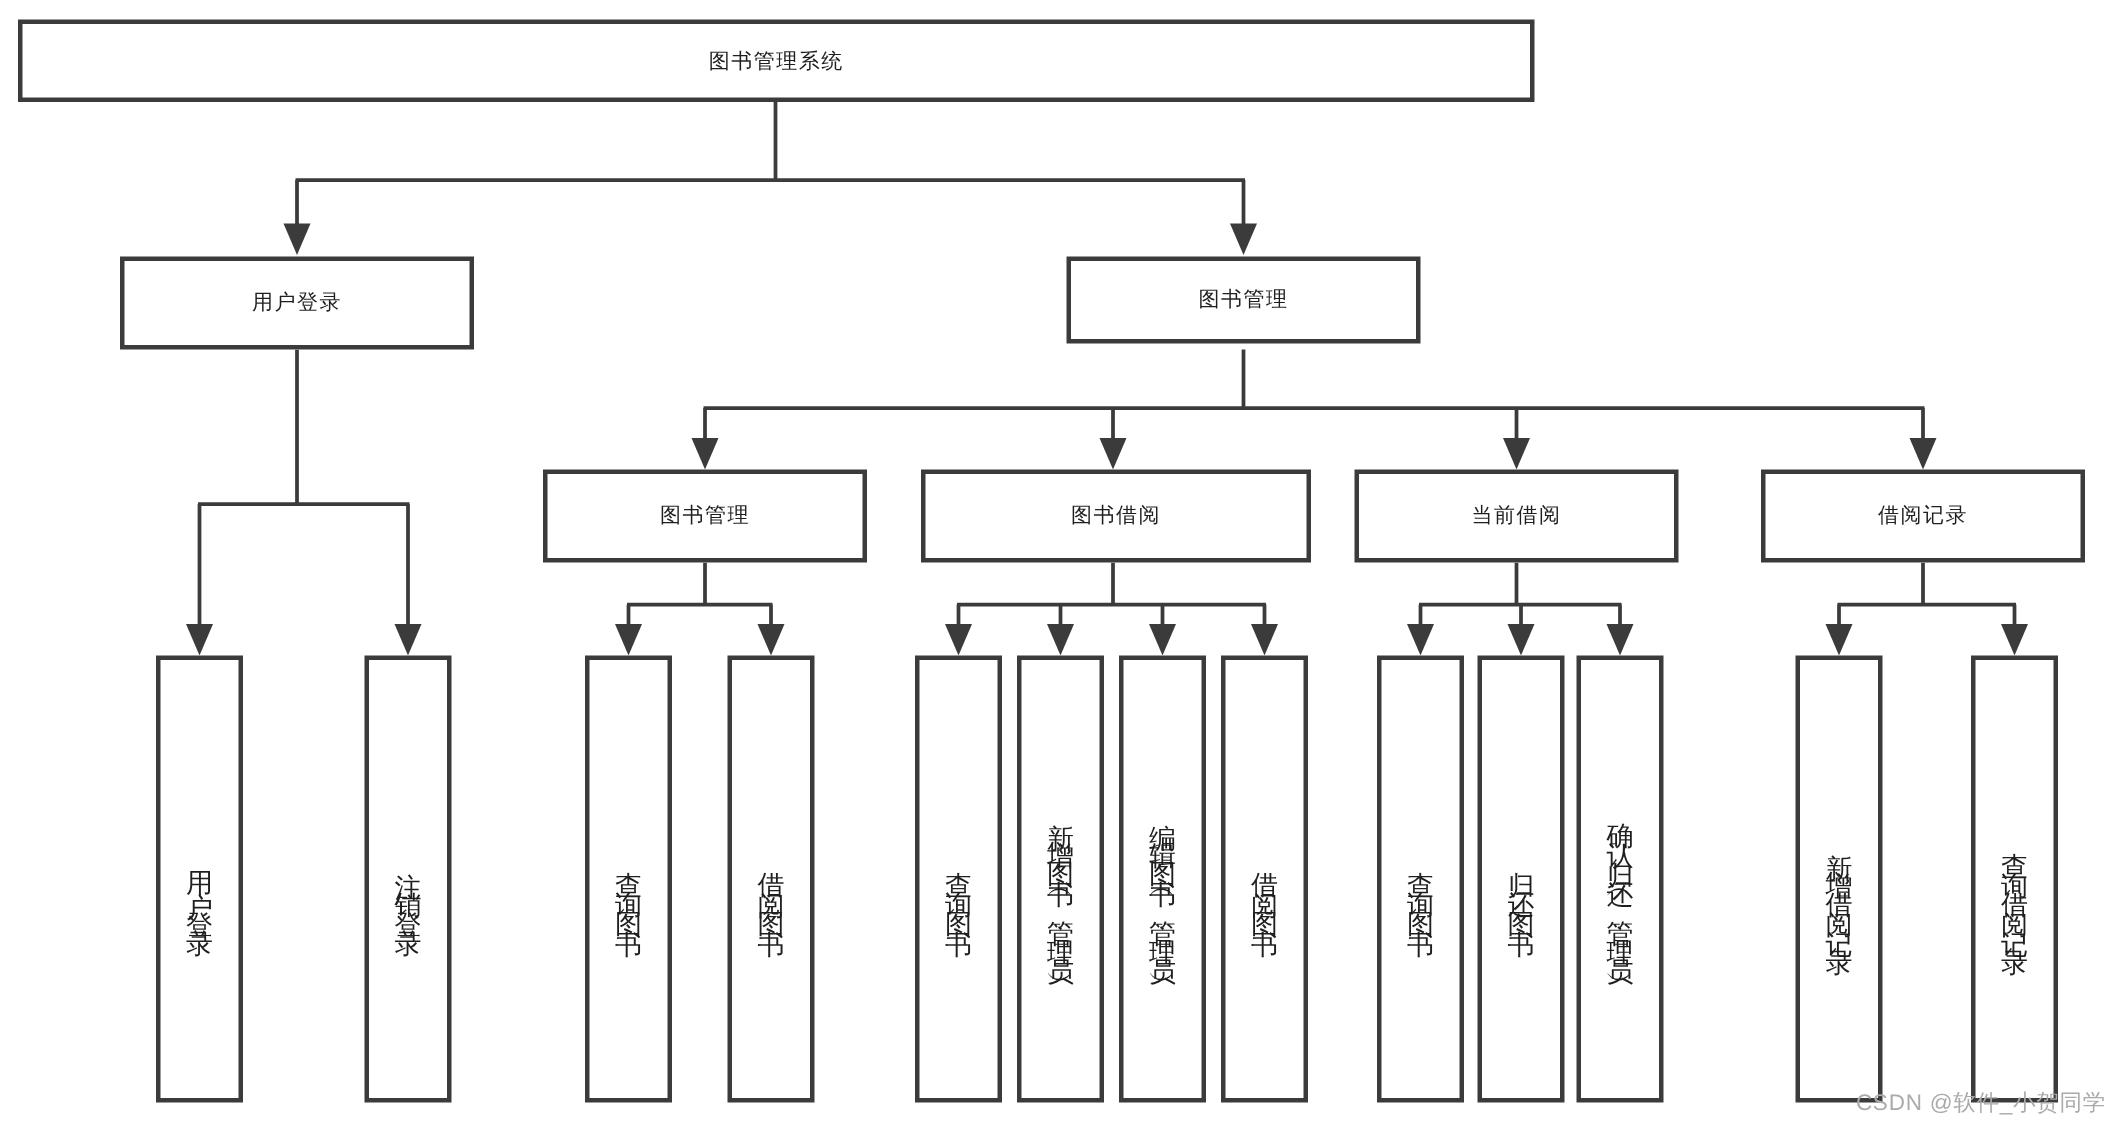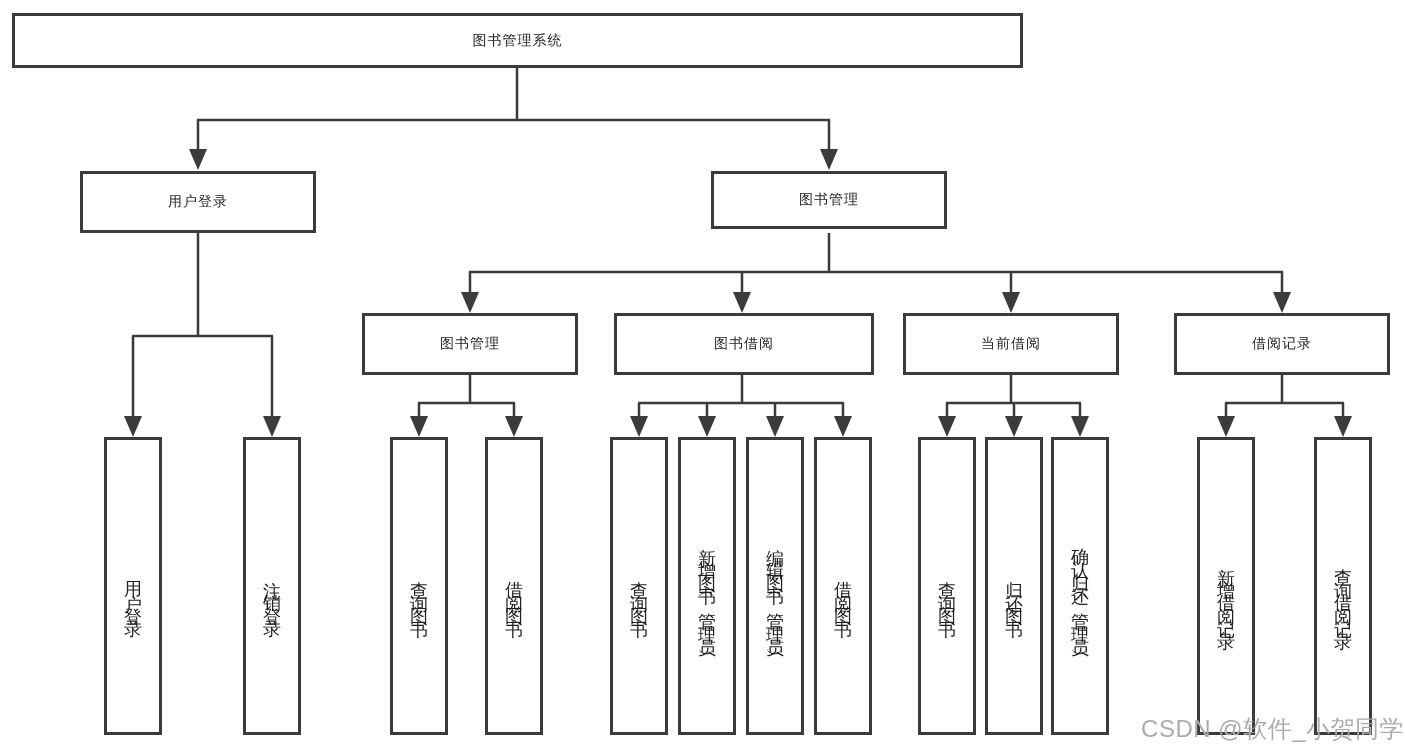--- a/index.html
+++ b/index.html
@@ -52,21 +52,21 @@
     font-size: 18px;
     letter-spacing: 13px;
     margin-bottom: -13px;
     line-height: 1;
     white-space: nowrap;
   }
   #watermark {
     position: absolute;
     right: 1px;
     bottom: 2px;
-    font-size: 24px;
+    font-size: 15px;
     color: #ababab;
     letter-spacing: 0.5px;
     white-space: nowrap;
   }
 </style>
 </head>
 <body>
 
 <div id="canvas">
 

